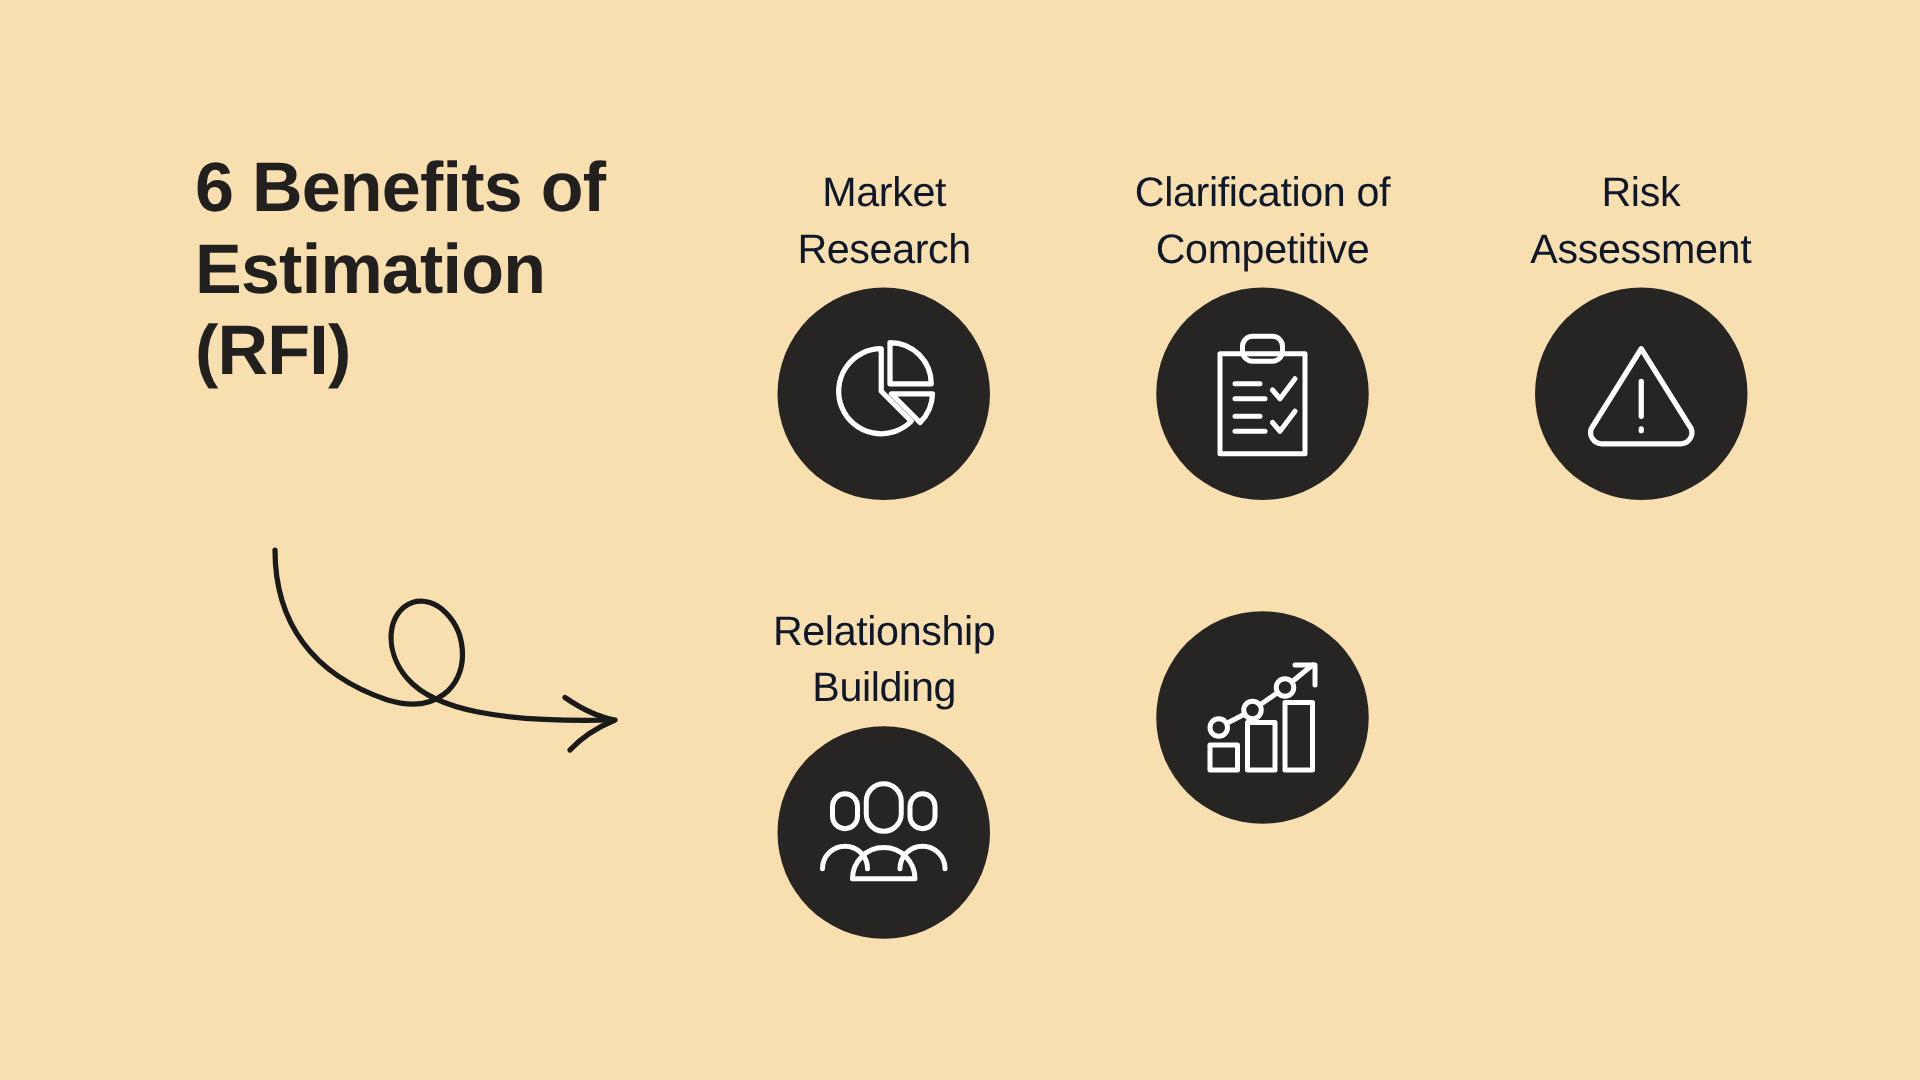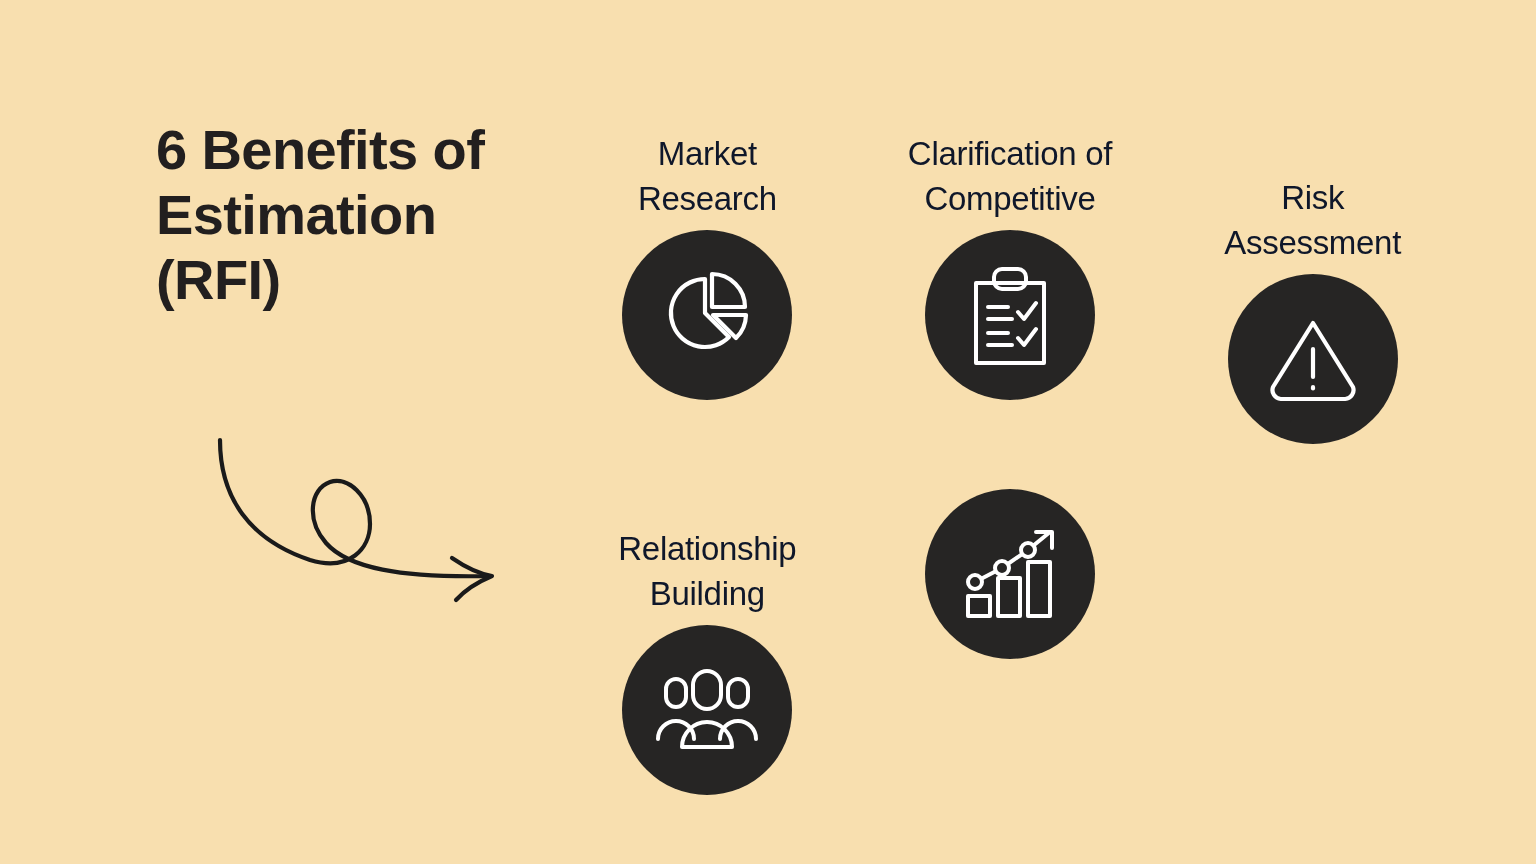--- a/index.html
+++ b/index.html
@@ -69,21 +69,21 @@
   .icon-circle {
     width:170px; height:170px;
     border-radius:50%;
     background:#262524;
     display:flex;
     align-items:center;
     justify-content:center;
     margin-top:6px;
   }
   .icon-circle svg { display:block; }
-  .cell.row2 .cell-label { min-height:92px;margin-top:44px; }
+  .cell.row2 .cell-label { min-height:92px; }
 </style>
 </head>
 <body>
 
 <div class="canvas">
 
   <div class="title-block">
     <h1>
       <span class="title-line">6 Benefits of</span>
       <span class="title-line">Estimation</span>

